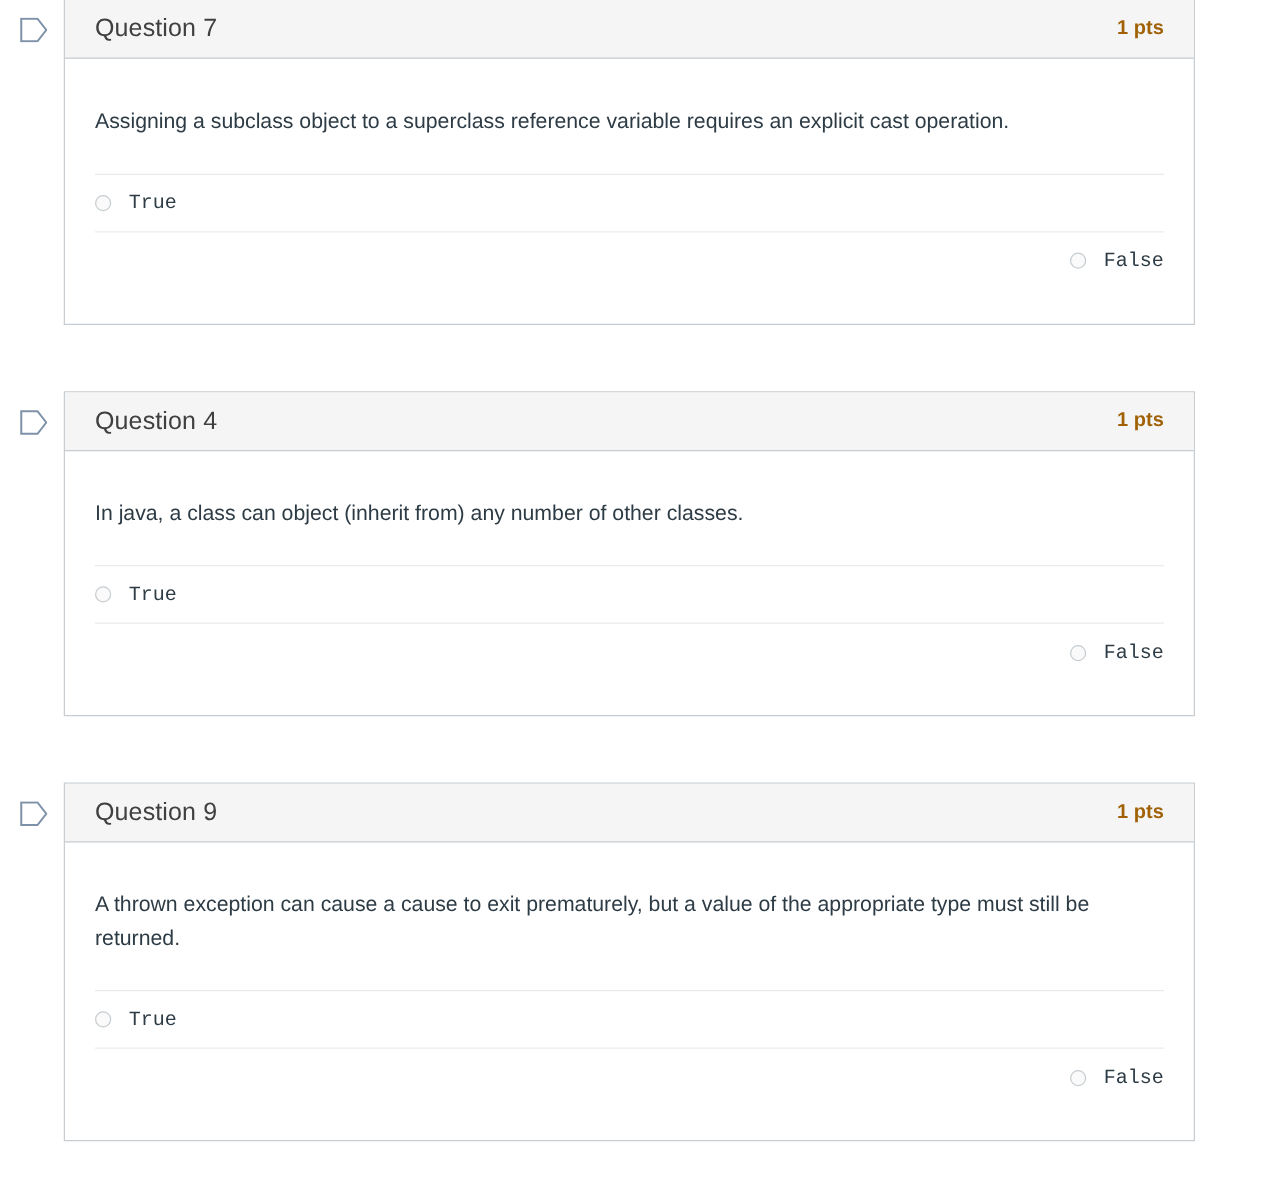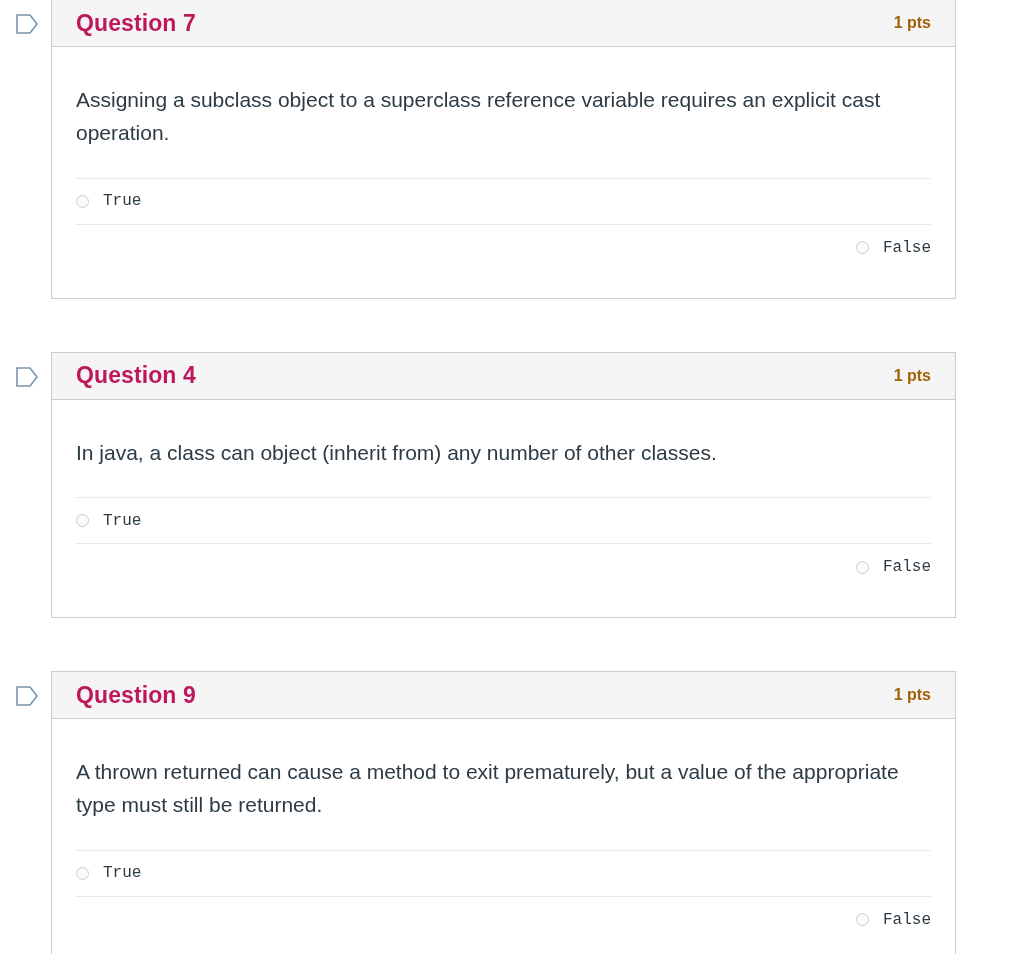--- a/index.html
+++ b/index.html
@@ -60,41 +60,41 @@
     border-bottom: 1px solid #c7cdd1;
     height: 47px;
     display: flex;
     align-items: center;
     justify-content: space-between;
     padding: 0 24px 0 24px;
   }
   .question-header.clipped { height: 47px; }
 
   .question-title {
-    font-size: 23px;
-    font-weight: bold;
-    color: #be185d;
+    font-size: 20px;
+    font-weight: normal;
+    color: #404040;
     letter-spacing: 0.1px;
     line-height: 1;
     margin: 0;
   }
 
   .question-points {
     font-size: 16px;
     font-weight: bold;
     color: #a16207;
     line-height: 1;
   }
 
   .question-body {
     padding: 0 24px 0 24px;
   }
 
   .question-text {
-    font-size: 21px;
+    font-size: 17px;
     line-height: 1.56;
     color: #2d3b45;
     padding-top: 37px;
     padding-bottom: 28px;
     margin: 0;
     max-width: 830px;
   }
 
   .answers {
     border-top: 1px solid #e8eaec;
@@ -199,21 +199,21 @@
       <svg class="flag-icon" viewBox="0 0 22 20">
         <path d="M1 1 H14 L21 10 L14 19 H1 Z" fill="none" stroke="#7d92a8" stroke-width="1.6"></path>
       </svg>
     </div>
     <div class="question-card full-top">
       <div class="question-header">
         <div class="question-title">Question 9</div>
         <div class="question-points">1 pts</div>
       </div>
       <div class="question-body">
-        <p class="question-text">A thrown returned can cause a method to exit prematurely, but a value of the appropriate type must still be returned.</p>
+        <p class="question-text">A thrown exception can cause a cause to exit prematurely, but a value of the appropriate type must still be returned.</p>
         <div class="answers">
           <div class="answer-row">
             <span class="radio"></span>
             <span class="answer-label">True</span>
           </div>
           <div class="answer-row">
             <span class="radio"></span>
             <span class="answer-label">False</span>
           </div>
         </div>

